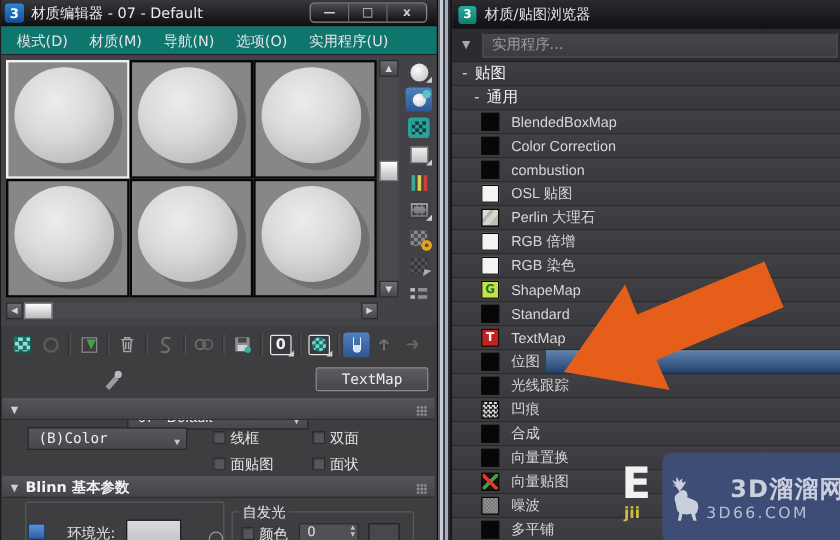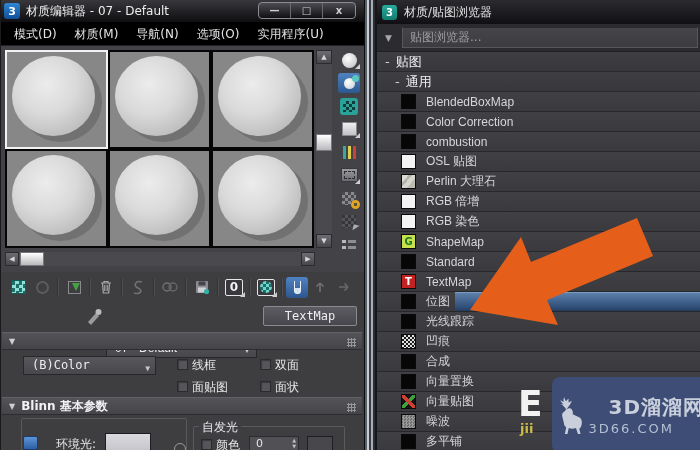--- a/index.html
+++ b/index.html
@@ -9,21 +9,21 @@
 
   
   #leftwin { position:absolute; left:0; top:0; width:364px; height:450px; background:#3e3e40; border-left:1px solid #1a1a1c; }
   .titlebar { position:absolute; left:0; top:0; right:0; height:22px; background:linear-gradient(#38383c,#0e0e11); display:flex; align-items:center; padding-left:3px; }
   .applogo { width:16px; height:16px; border-radius:3px; background:linear-gradient(#2f86d6,#0f4f96); color:#fff; font-weight:bold; font-size:11px; display:flex; align-items:center; justify-content:center; margin-right:6px; flex:none; }
   .titletext { color:#ececee; font-size:12px; white-space:nowrap; }
   .winbtns { position:absolute; right:8px; top:2px; height:17px; display:flex; border:1px solid #8c8c90; border-radius:4px; overflow:hidden; background:linear-gradient(#4c4c52,#101014); }
   .winbtn { width:32px; height:100%; display:flex; align-items:center; justify-content:center; color:#cfcfd2; font-size:10px; font-weight:bold; border-right:1px solid #6a6a70; }
   .winbtn:last-child { border-right:none; }
 
-  .menubar { position:absolute; left:0; top:22px; right:0; height:24px; background:#000000; border-bottom:1px solid #222226; display:flex; align-items:center; padding-left:4px; }
+  .menubar { position:absolute; left:0; top:22px; right:0; height:24px; background:#0f766e; border-bottom:1px solid #222226; display:flex; align-items:center; padding-left:4px; }
   .menu-item { padding:0 9px; line-height:24px; color:#e3e3e6; font-size:12px; white-space:nowrap; }
 
   
   .palette { position:absolute; left:0; top:46px; right:0; height:226px; background:#434347; }
   .slots { position:absolute; left:4px; top:4px; display:grid; grid-template-columns:repeat(3,103px); grid-template-rows:repeat(2,99px); }
   .slot { position:relative; border:2px solid #060606; background:#878787; overflow:hidden; }
   .slot.sel { border-color:#f2f2f2; }
   .ball-shadow { position:absolute; left:12%; top:11%; width:84%; height:84%; border-radius:50%; background:#717171; }
   .ball { position:absolute; left:5%; top:4%; width:84%; height:84%; border-radius:50%; background:radial-gradient(circle at 41% 35%, #ececec 0%, #dadada 42%, #bcbcbc 78%, #a9a9a9 100%); }
   .vscroll { position:absolute; left:315px; top:4px; width:16px; height:198px; background:#4a4a4e; }
@@ -362,21 +362,21 @@
 
   <div id="divider"></div>
 
   <div id="rightwin">
     <div class="rw-header">
       <div class="rw-logo">3</div>
       <div>材质/贴图浏览器</div>
     </div>
     <div class="searchbar">
       <span class="search-caret">▼</span>
-      <div class="search-field">贴图浏览器...</div>
+      <div class="search-field">实用程序...</div>
     </div>
     <div class="maplist">
       <div class="sec-row" style="padding-left:8px">
         <span class="sec-dash">-</span>
         <span>贴图</span>
       </div>
       <div class="sec-row" style="padding-left:18px">
         <span class="sec-dash">-</span>
         <span>通用</span>
       </div>

